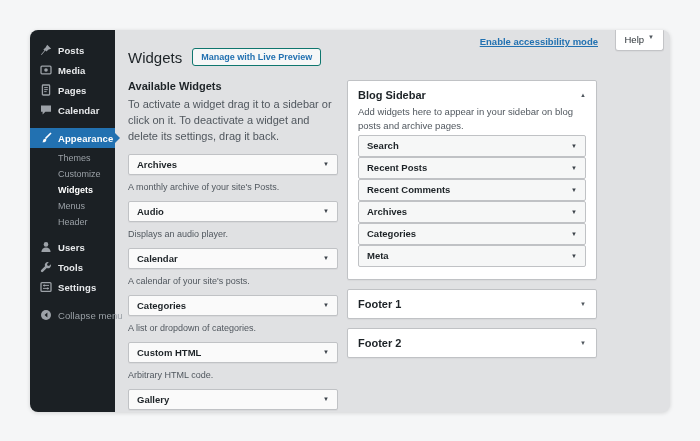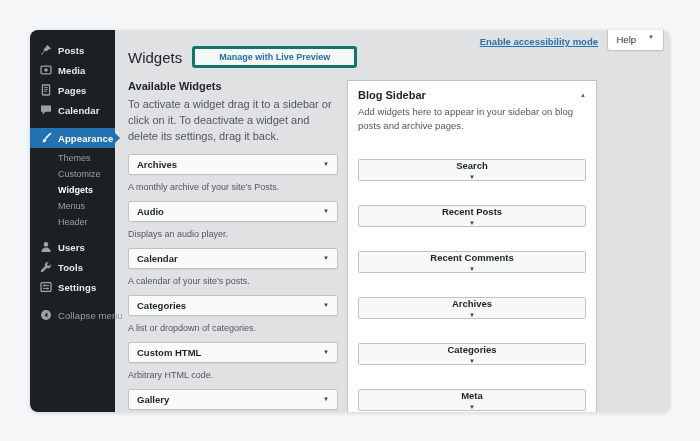--- a/index.html
+++ b/index.html
@@ -49,29 +49,29 @@
   .side-item.dim .lbl { font-weight:normal; }
   
   .main { flex:1; position:relative; padding:0 0 0 13px; overflow:hidden; }
   .acc-link {
     position:absolute; top:6px; right:72px; color:#2271b1; font-size:9.5px;
     text-decoration:underline; cursor:pointer; font-weight:bold;
   }
   .help-tab {
     position:absolute; top:0; right:6px; background:#fff; border:1px solid #c3c4c7;
     border-top:none; border-radius:0 0 3px 3px; padding:4px 9px 5px 9px;
-    font-size:9.5px; color:#2c3338; cursor:pointer; display:flex; align-items:flex-start; gap:12px;
+    font-size:9.5px; color:#2c3338; cursor:pointer; display:flex; align-items:flex-start; gap:4px;
     box-shadow:0 1px 1px rgba(0,0,0,.04);
   }
   .help-tab .chev { font-size:6px; color:#50575e; }
   .title-row { display:flex; align-items:center; gap:10px; margin-top:16px; height:22px; }
   .page-title { font-size:15px; color:#1d2327; font-weight:normal; }
   .manage-btn {
-    border:3px solid #0f766e; color:#2271b1; background:#f6f7f7; border-radius:3px;
-    font-size:9px; font-weight:bold; padding:3px 24px; cursor:pointer; white-space:nowrap;
+    border:1px solid #0f766e; color:#2271b1; background:#f6f7f7; border-radius:3px;
+    font-size:9px; font-weight:bold; padding:3px 8px; cursor:pointer; white-space:nowrap;
   }
   .cols { display:flex; gap:9px; margin-top:12px; }
   .col-left { width:210px; flex-shrink:0; }
   .col-right { width:250px; flex-shrink:0; }
   .avail-head { font-size:11px; font-weight:bold; color:#1d2327; margin-bottom:5px; }
   .avail-desc { font-size:11px; color:#50575e; line-height:1.45; margin-bottom:2px; }
   .wbar {
     height:21px; background:#fafafa; border:1px solid #c0c2c5; border-radius:2px;
     display:flex; align-items:center; justify-content:space-between;
     padding:0 8px; margin-top:9px; cursor:pointer;
@@ -90,21 +90,21 @@
     padding:8px 10px 4px 10px; cursor:pointer;
   }
   .panel-head .ptitle { font-size:11px; font-weight:bold; color:#1d2327; }
   .panel-head .chev { font-size:6px; color:#50575e; }
   .panel-head.closed { padding:8px 10px; }
   .panel-desc { font-size:9.5px; color:#50575e; line-height:1.45; padding:0 10px; }
   .panel-widgets { padding:2px 10px 12px 10px; }
   .pbar {
     height:22px; background:#f6f7f7; border:1px solid #c0c2c5; border-radius:2px;
     display:flex; align-items:center; justify-content:space-between;
-    padding:0 8px; margin-top:24px; cursor:pointer;flex-direction:column;
+    padding:0 8px; margin-top:0; cursor:pointer;
   }
   .pbar .wname { font-size:9.5px; font-weight:bold; color:#1d2327; }
   .pbar .chev { font-size:6px; color:#3c434a; }
 </style>
 </head>
 <body>
 
 <div class="window">
 
   <nav class="sidebar">

